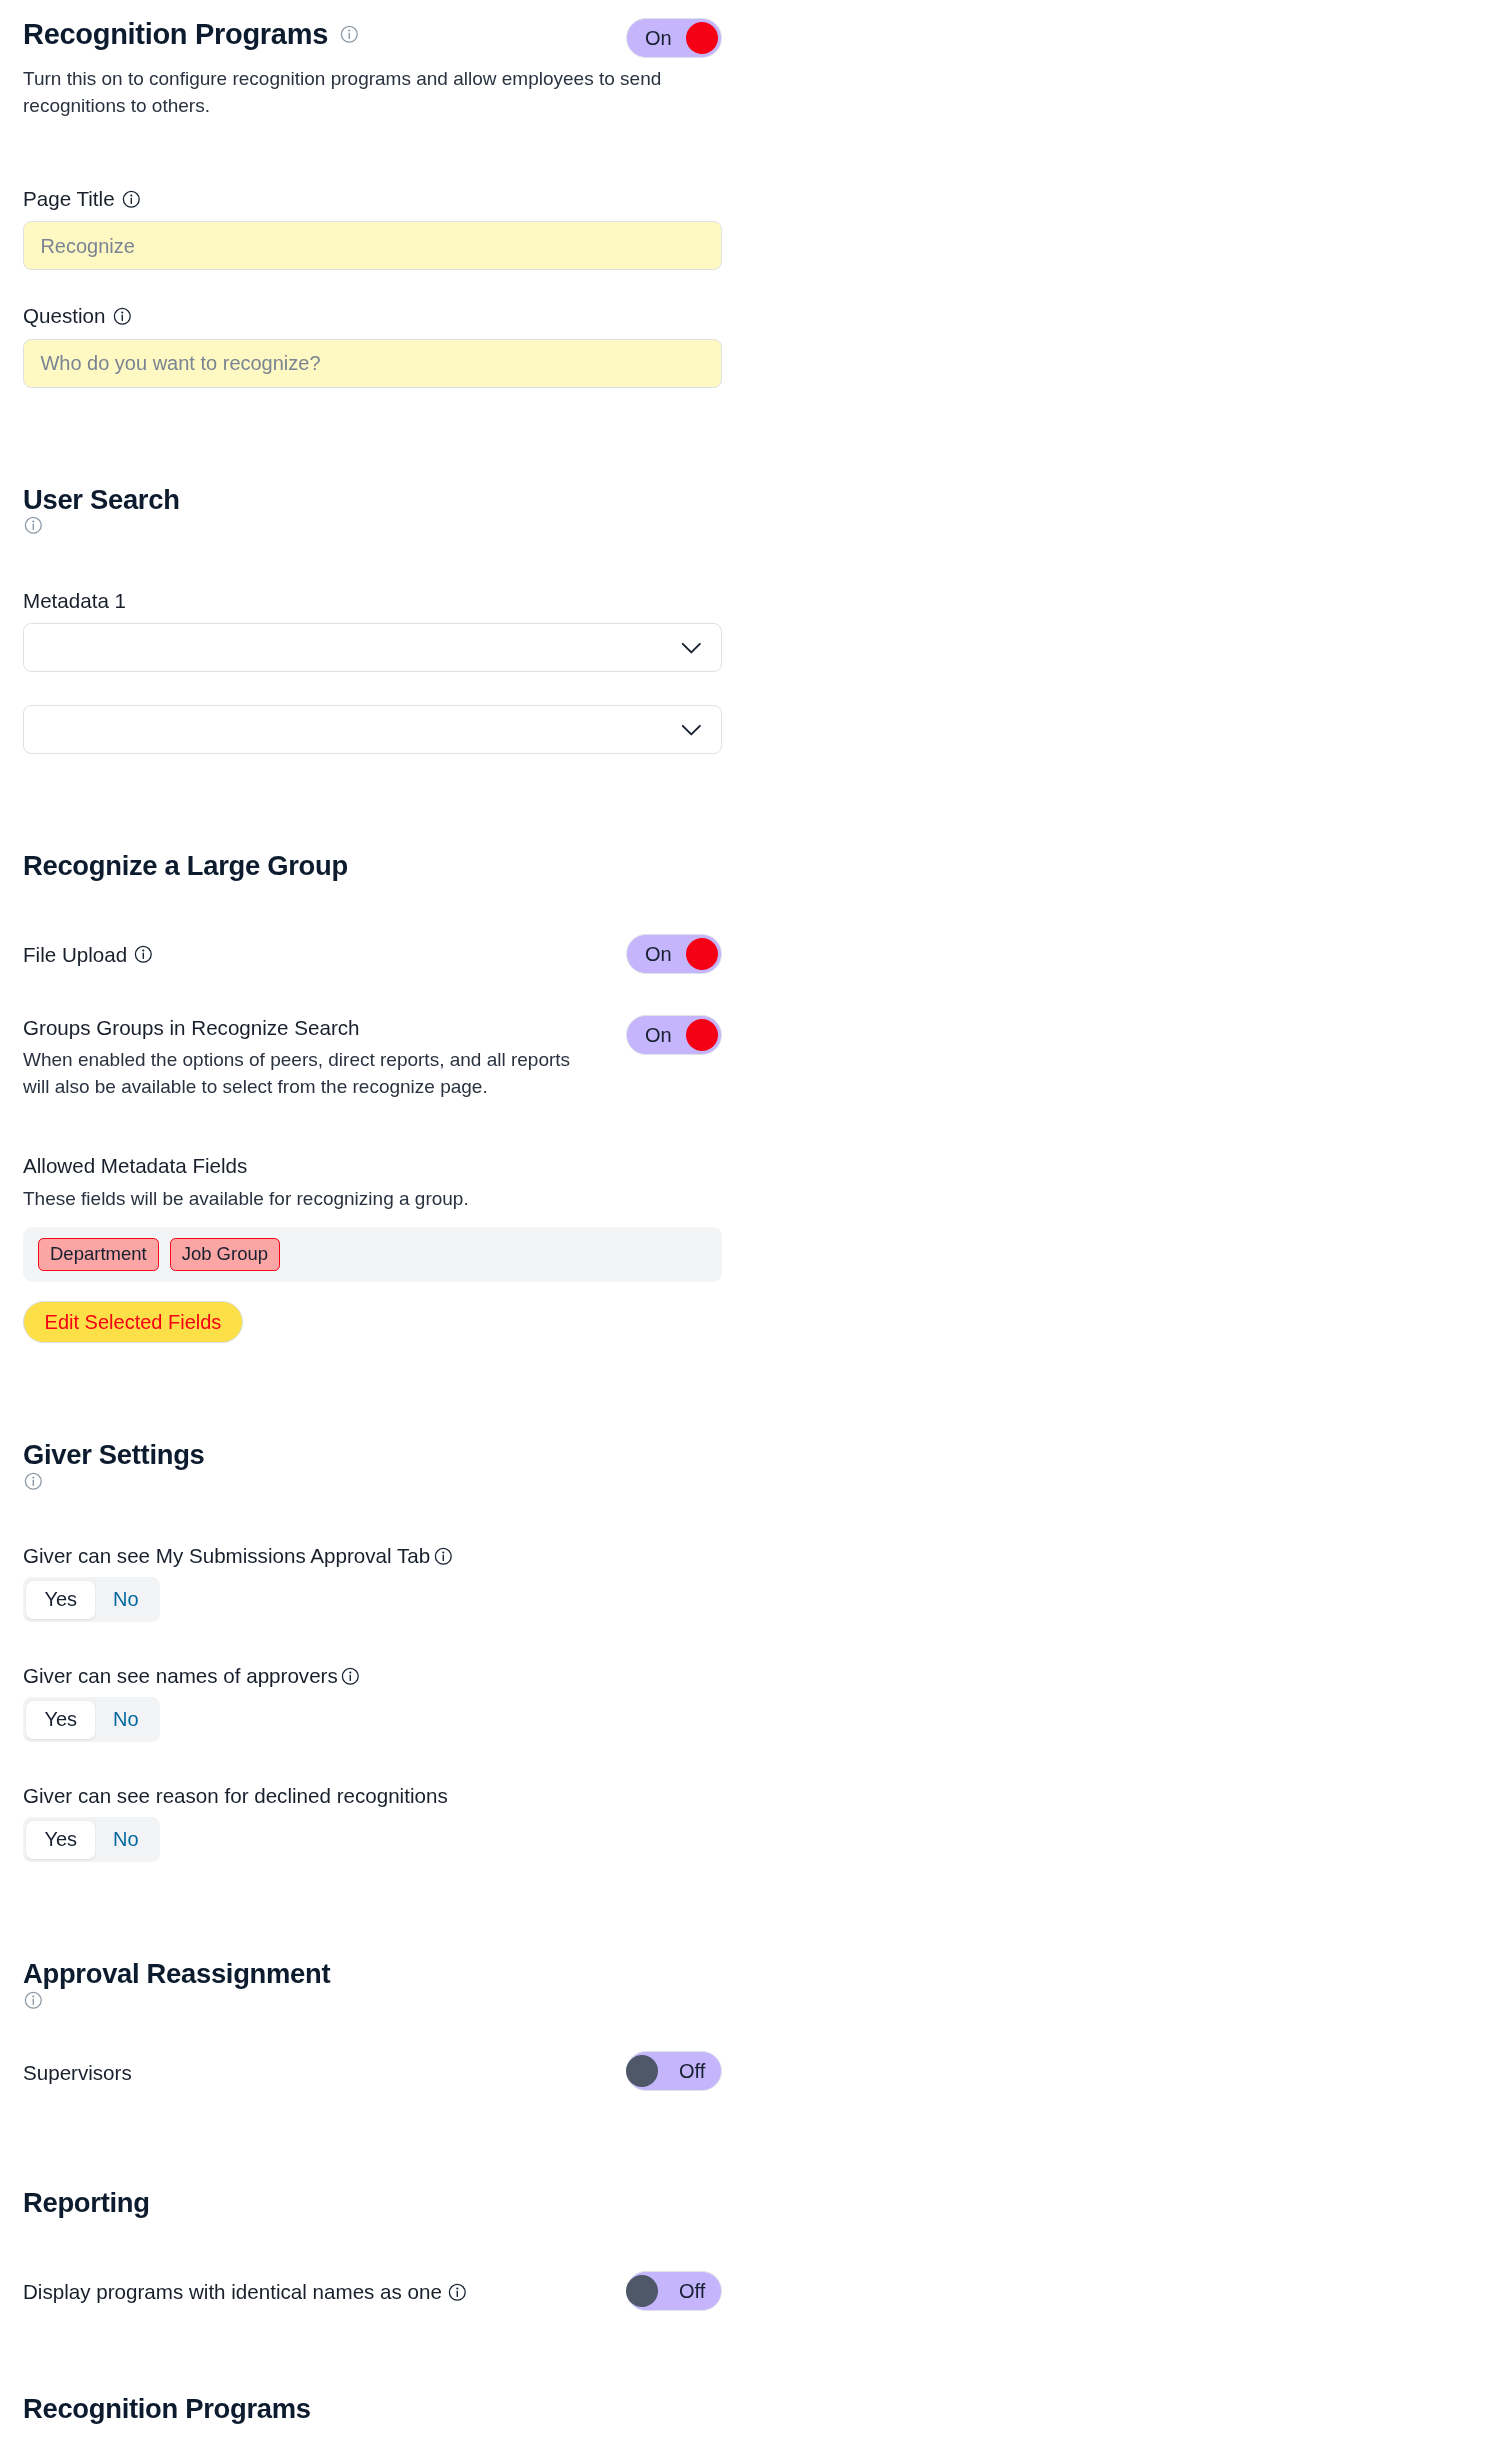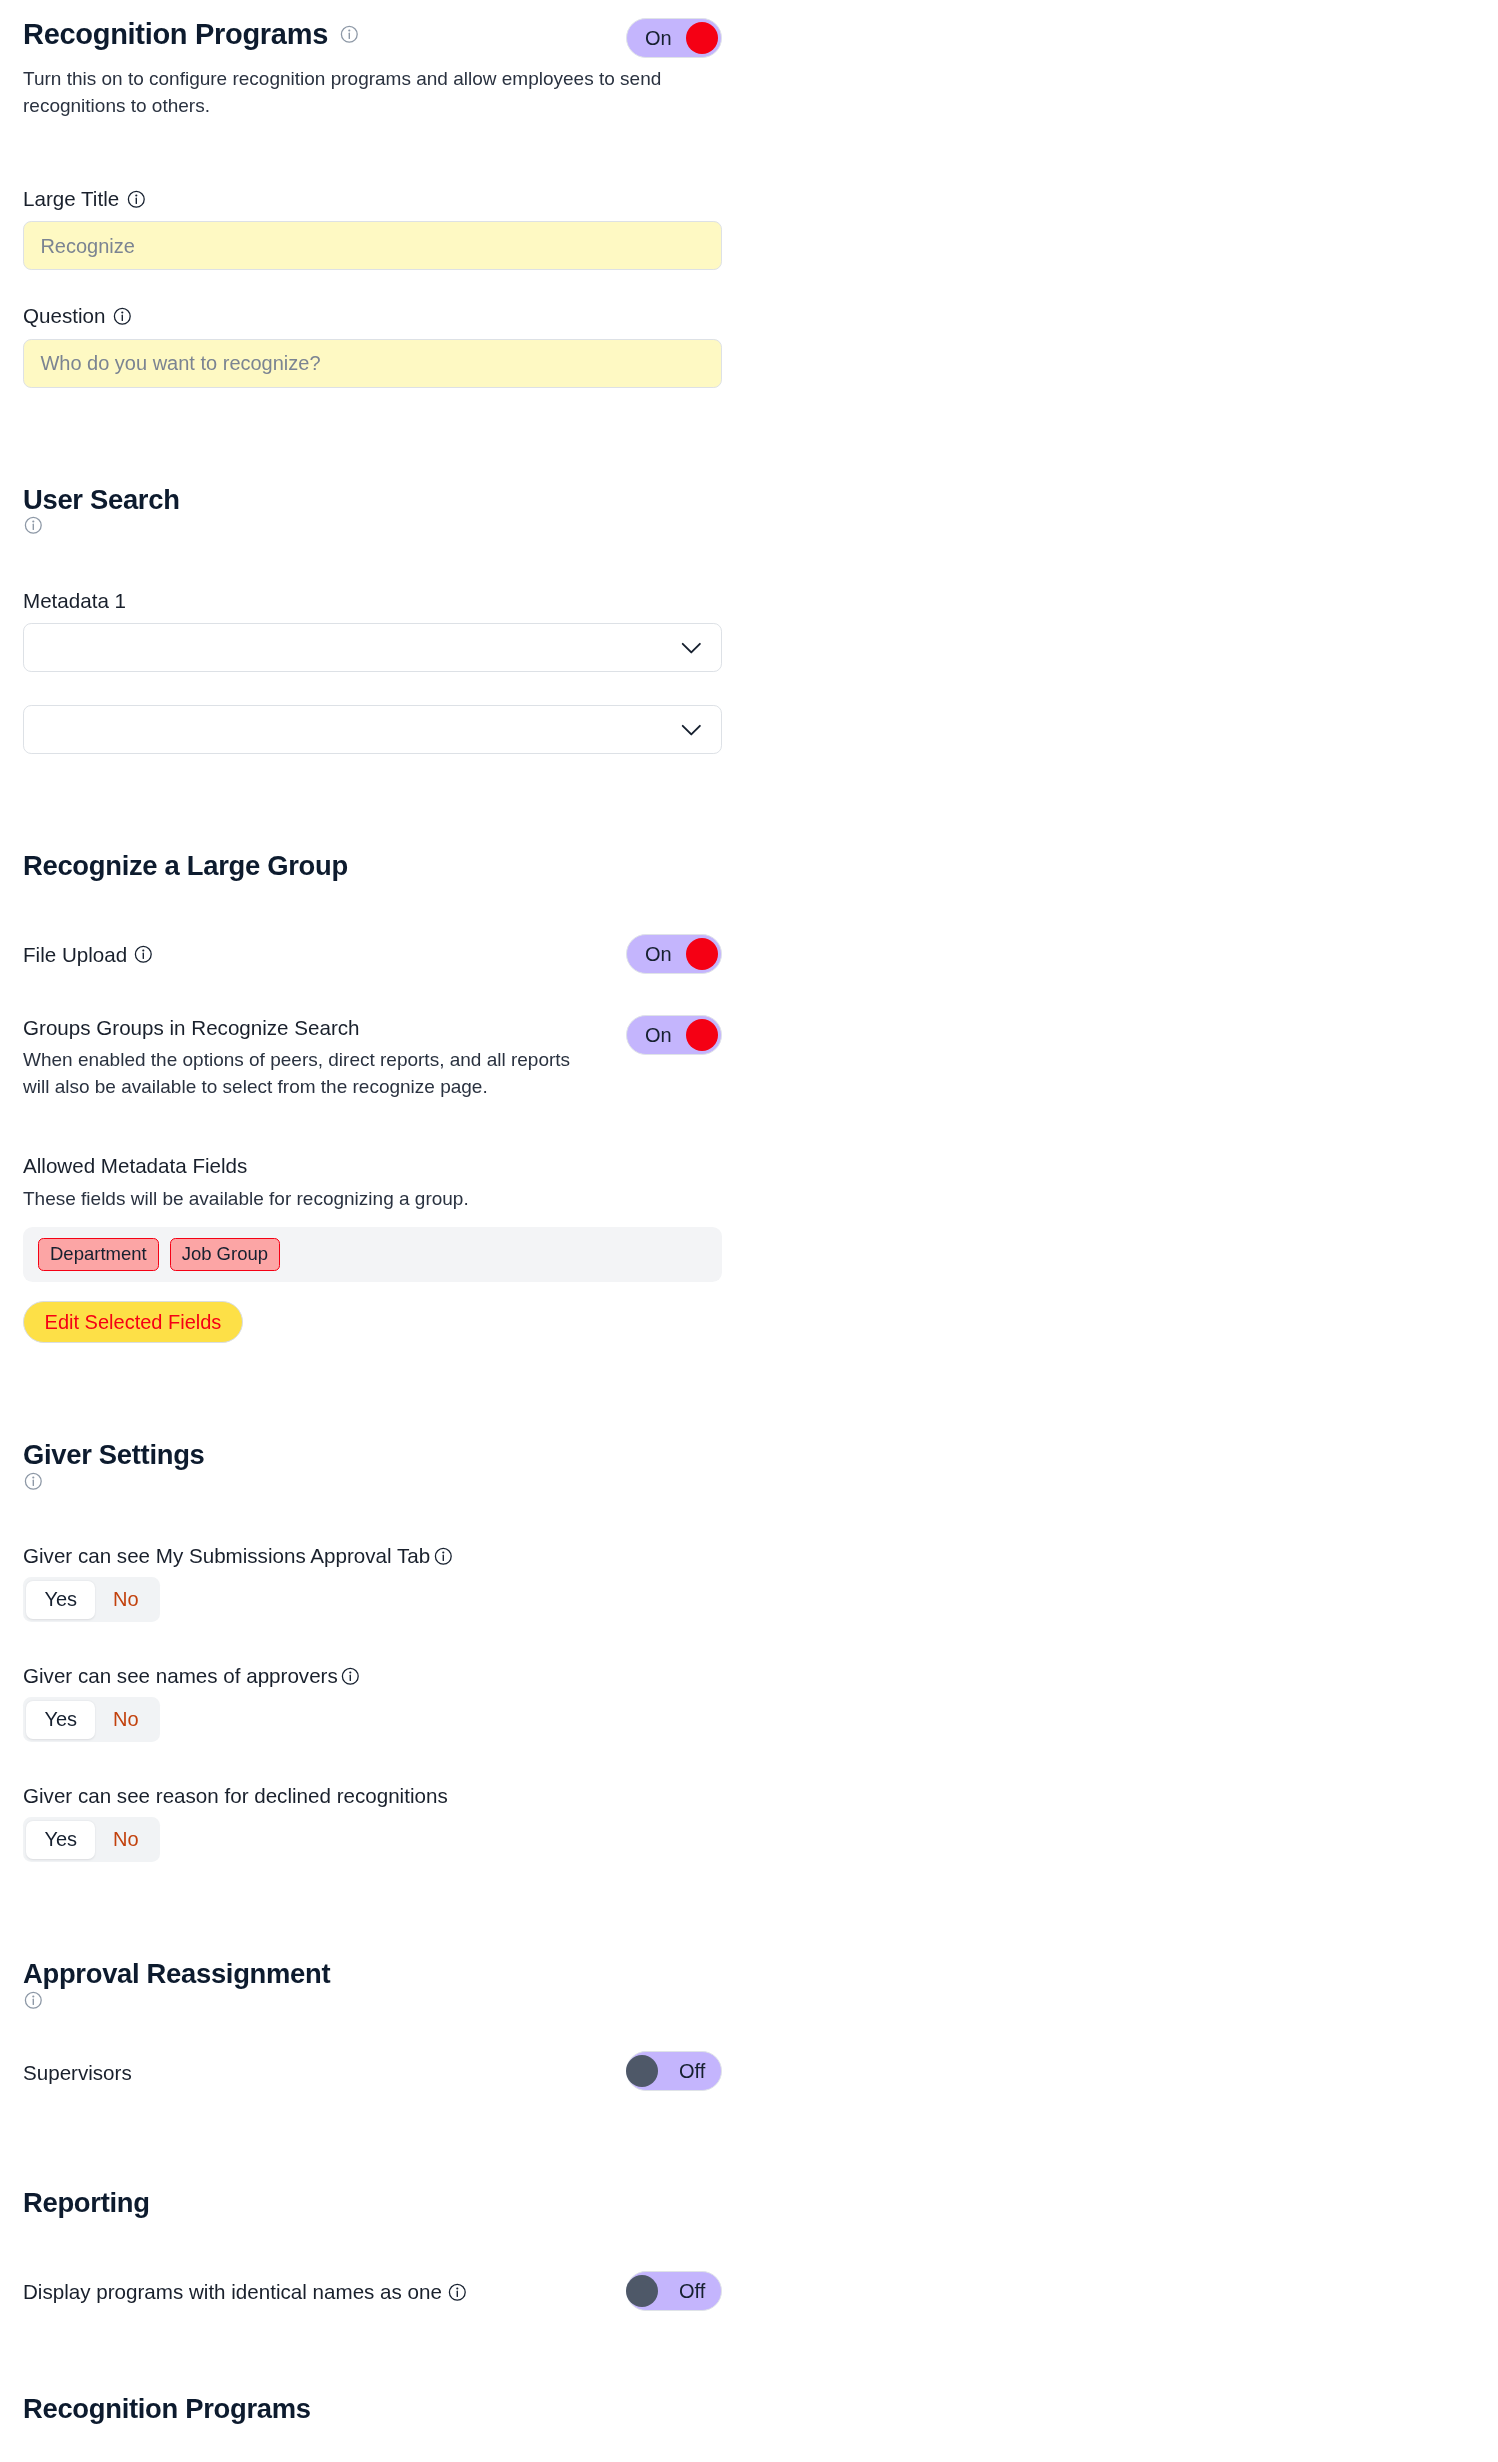--- a/index.html
+++ b/index.html
@@ -208,21 +208,21 @@
     cursor: pointer;
   }
   .segmented .seg {
     display: flex;
     align-items: center;
     justify-content: center;
     height: 38px;
     padding: 0 18px;
     font-size: 20px;
     border-radius: 6.9px;
-    color: #c2410c;
+    color: #0369a1;
     cursor: pointer;
   }
   .segmented .seg.active {
     background: #ffffff;
     color: #16202f;
     box-shadow: 0 0.7px 2.1px rgba(16,24,40,0.10);
   }
 
   
   .gap-12  { height: 8.2px; }
@@ -271,21 +271,21 @@
     </div>
   </div>
 
   <div class="gap-12"></div>
   <div class="desc" style="width:644px;">Turn this on to configure recognition programs and allow employees to send recognitions to others.</div>
 
   <div class="gap-96"></div>
 
   <div class="field">
     <div class="field-label">
-      <span class="label">Large Title</span>
+      <span class="label">Page Title</span>
       <span class="info-icon dark">
         <svg viewBox="0 0 24 24" fill="none">
           <circle cx="12" cy="12" r="9.2" stroke-width="1.5"></circle>
           <circle class="dot" cx="12" cy="7.6" r="1.25"></circle>
           <path d="M12 10.8 V16.8" stroke-width="1.6" stroke-linecap="round"></path>
         </svg>
       </span>
     </div>
     <div class="input-box">
       <span class="placeholder">Recognize</span>

